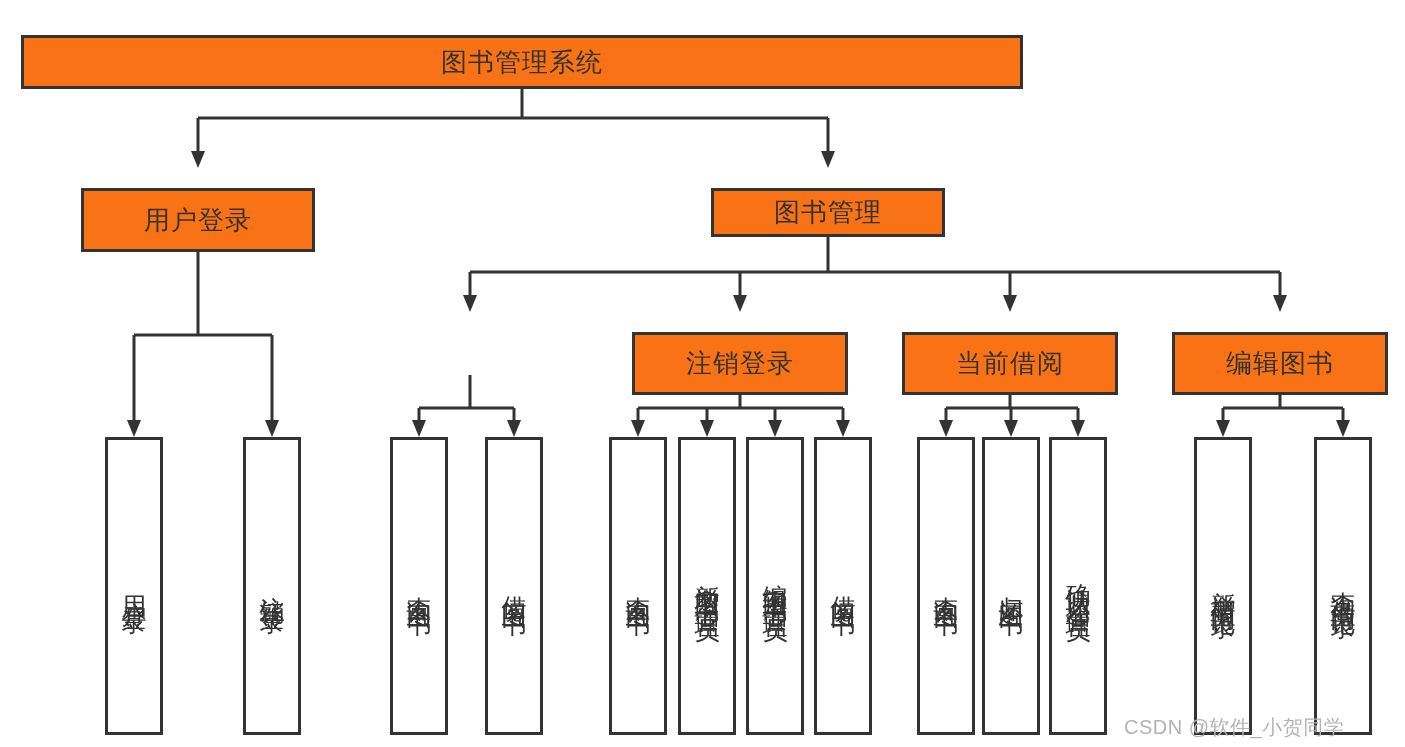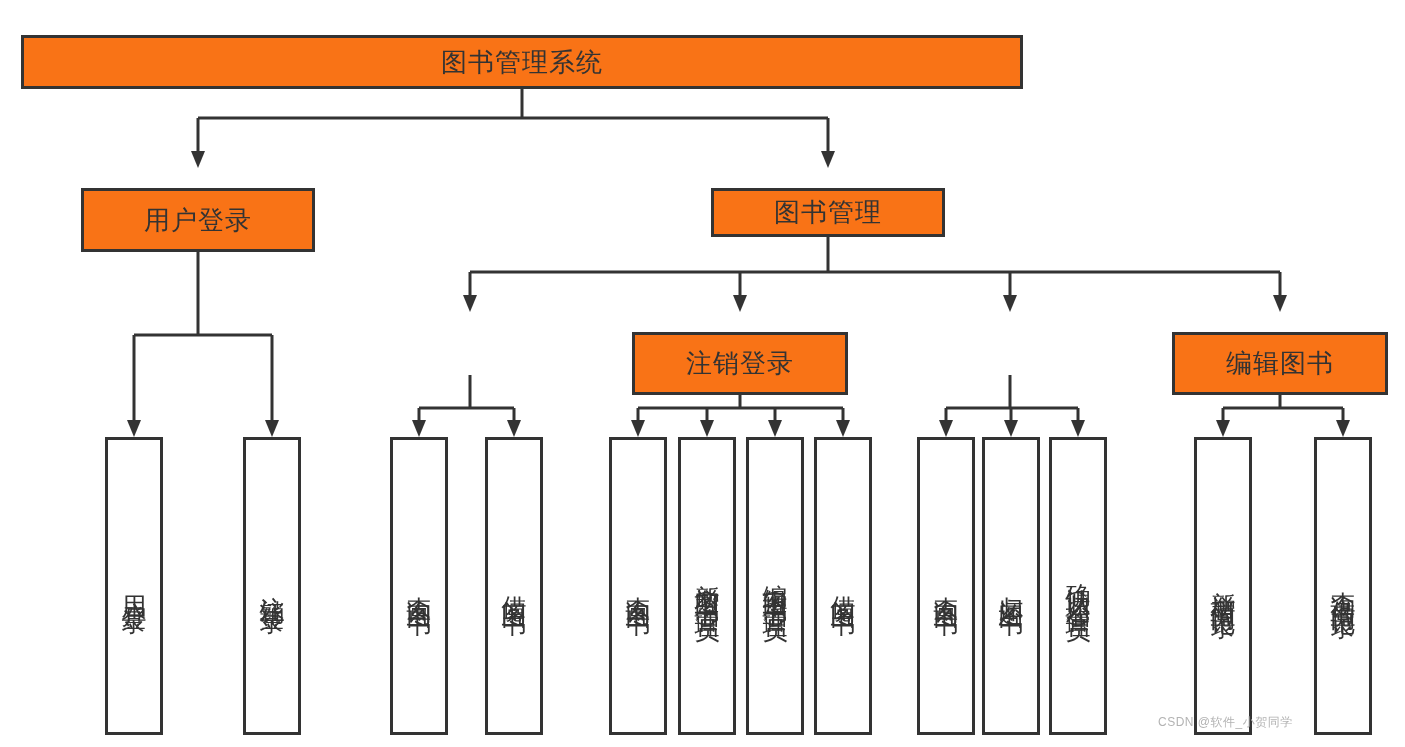--- a/index.html
+++ b/index.html
@@ -52,23 +52,23 @@
     writing-mode: vertical-rl;
     text-orientation: mixed;
     font-size: 25px;
     letter-spacing: 5px;
     line-height: 1;
     color: #333333;
     white-space: nowrap;
   }
   .watermark {
     position: absolute;
-    left: 1158px;
+    left: 1124px;
     top: 714px;
-    font-size: 12px;
+    font-size: 20px;
     letter-spacing: 0.5px;
     color: #b3b3b3;
     z-index: 5;
     white-space: nowrap;
   }
 </style>
 </head>
 <body>
 
 <div id="stage">
@@ -146,20 +146,23 @@
   <div class="box lv2-a">
     <span>用户登录</span>
   </div>
   <div class="box lv2-b">
     <span>图书管理</span>
   </div>
 
   <div class="box lv3" style="left:632px">
     <span>注销登录</span>
   </div>
+  <div class="box lv3" style="left:902px">
+    <span>当前借阅</span>
+  </div>
   <div class="box lv3" style="left:1172px">
     <span>编辑图书</span>
   </div>
 
   <div class="leaf" style="left:105px">
     <span class="vtext">用户登录</span>
   </div>
   <div class="leaf" style="left:243px">
     <span class="vtext">注销登录</span>
   </div>

